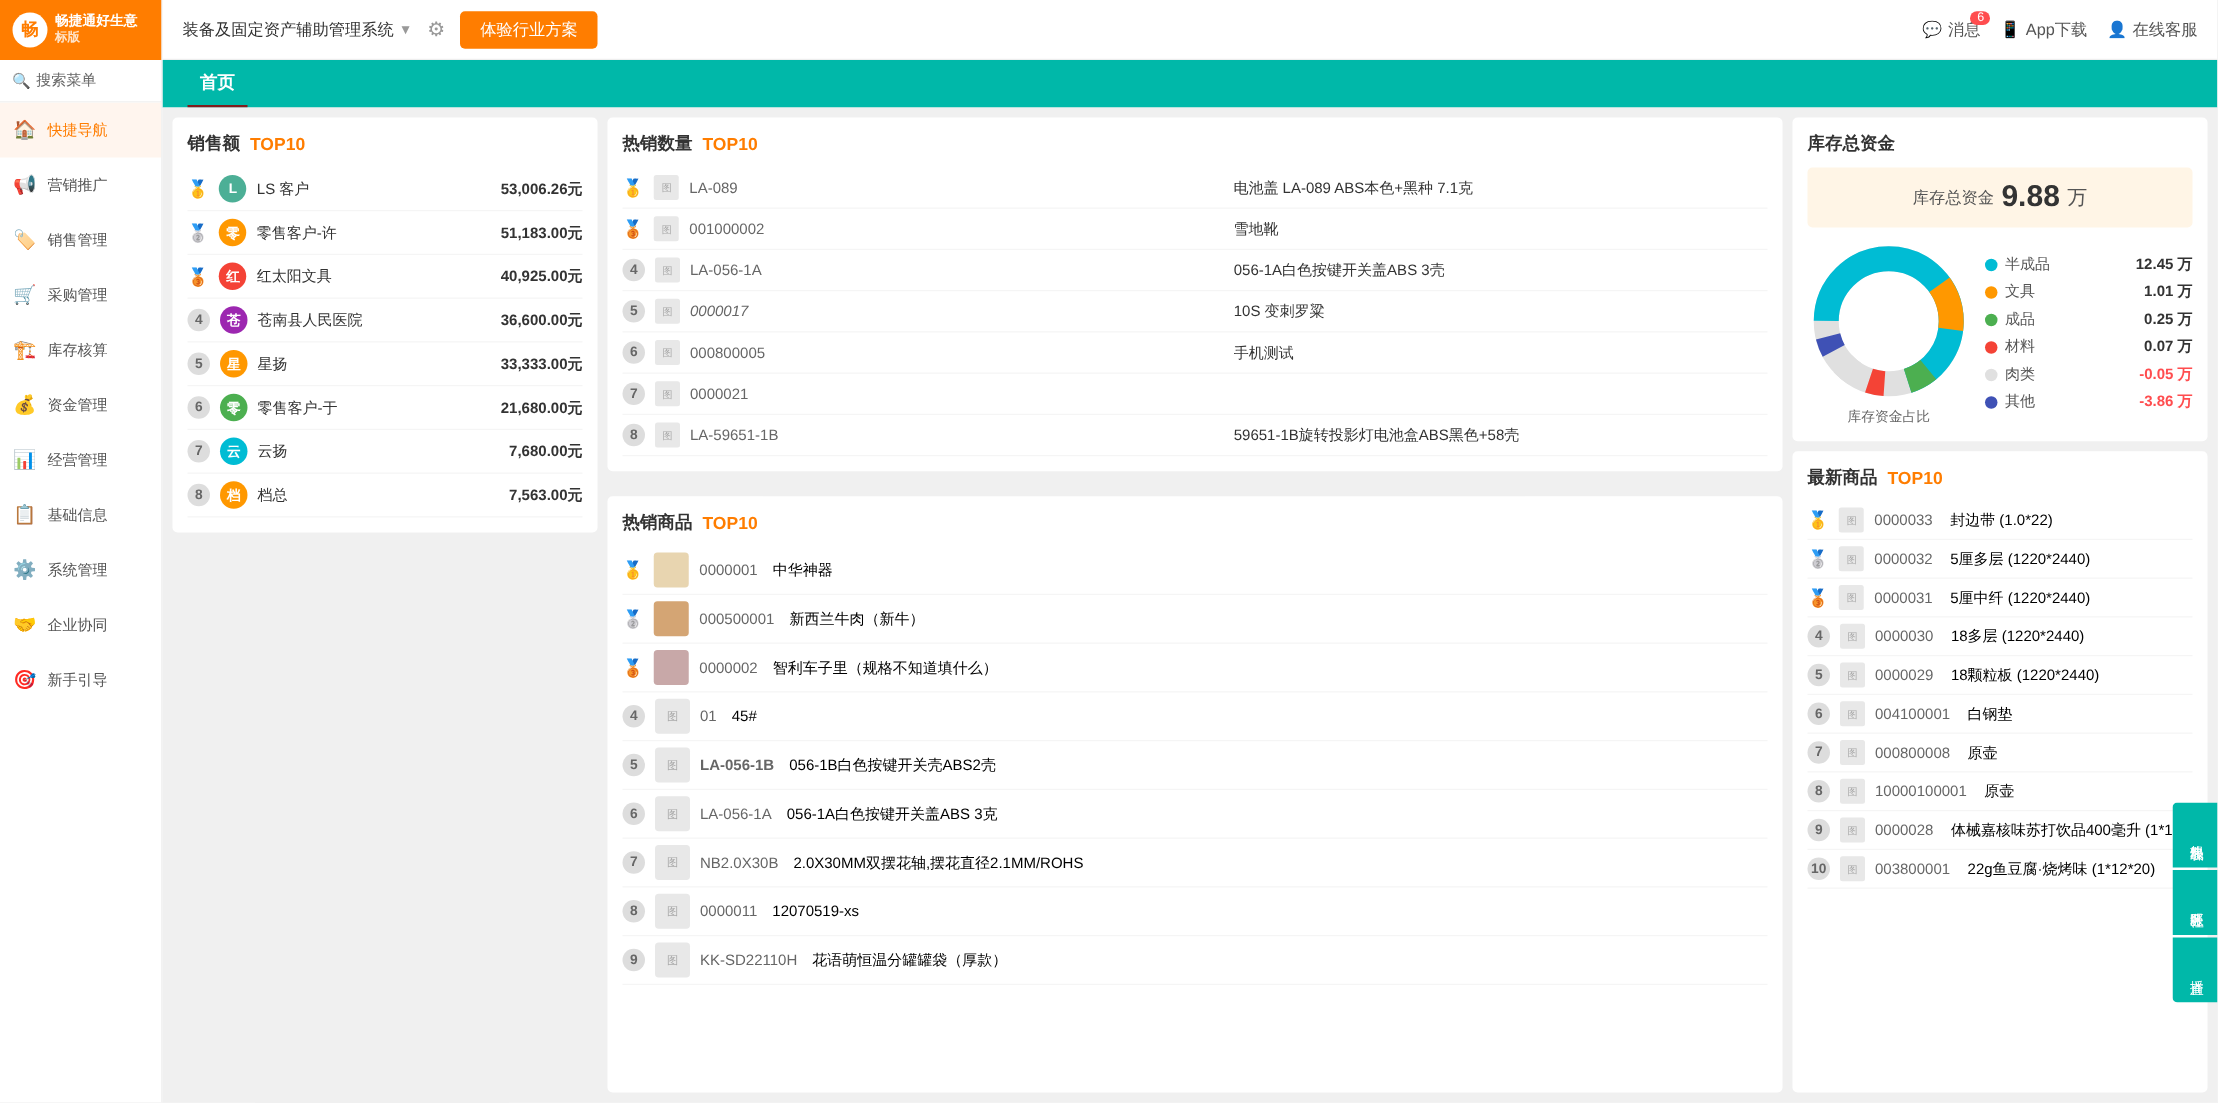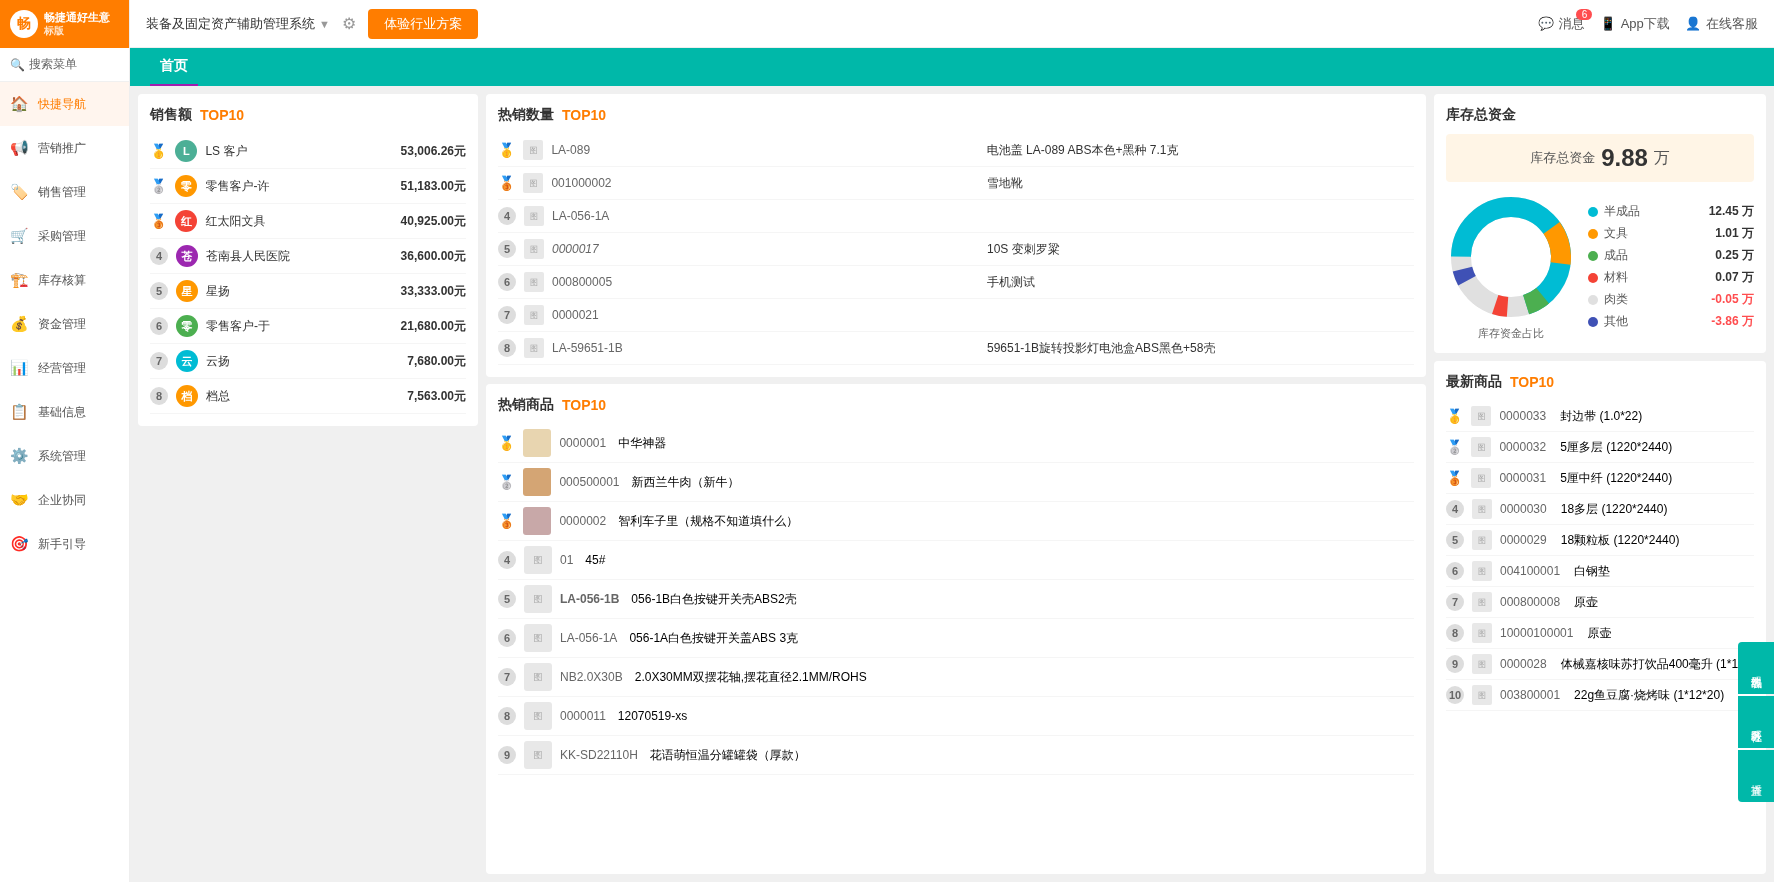--- a/index.html
+++ b/index.html
@@ -110,21 +110,21 @@
       align-items: center;
       flex-shrink: 0;
     }
     .page-header-tab {
       color: #fff;
       font-size: 14px;
       font-weight: bold;
       padding: 4px 10px;
       height: 38px;
       display: flex; align-items: center;
-      border-bottom: 2px solid #a21caf;
+      border-bottom: 2px solid #7f1d1d;
     }
 
     
     .content {
       flex: 1;
       display: flex;
       overflow: hidden;
       background: #f0f0f0;
       gap: 8px;
       padding: 8px;
@@ -135,21 +135,21 @@
       width: 340px;
       flex-shrink: 0;
       display: flex;
       flex-direction: column;
       gap: 8px;
     }
     .col-mid {
       flex: 1;
       display: flex;
       flex-direction: column;
-      gap: 7px;
+      gap: 20px;
       min-width: 0;
     }
     .col-right {
       width: 332px;
       flex-shrink: 0;
       display: flex;
       flex-direction: column;
       gap: 8px;
     }
 
@@ -456,20 +456,21 @@
             <li class="rank-item">
               <span class="medal">🥉</span>
               <span class="new-prod-img">图</span>
     <span class="rank-name" style="color:#666;">001000002</span>
     <span class="rank-name">雪地靴</span>
             </li>
             <li class="rank-item">
               <span class="rank-num normal">4</span>
               <span class="new-prod-img">图</span>
     <span class="rank-name" style="color:#666;">LA-056-1A</span>
+    <span class="rank-name">056-1A白色按键开关盖ABS 3壳</span>
             </li>
             <li class="rank-item">
               <span class="rank-num normal">5</span>
               <span class="new-prod-img">图</span>
     <span class="rank-name" style="color:#666;font-style:italic;">0000017</span>
     <span class="rank-name">10S 变刺罗粱</span>
             </li>
             <li class="rank-item">
               <span class="rank-num normal">6</span>
               <span class="new-prod-img">图</span>

